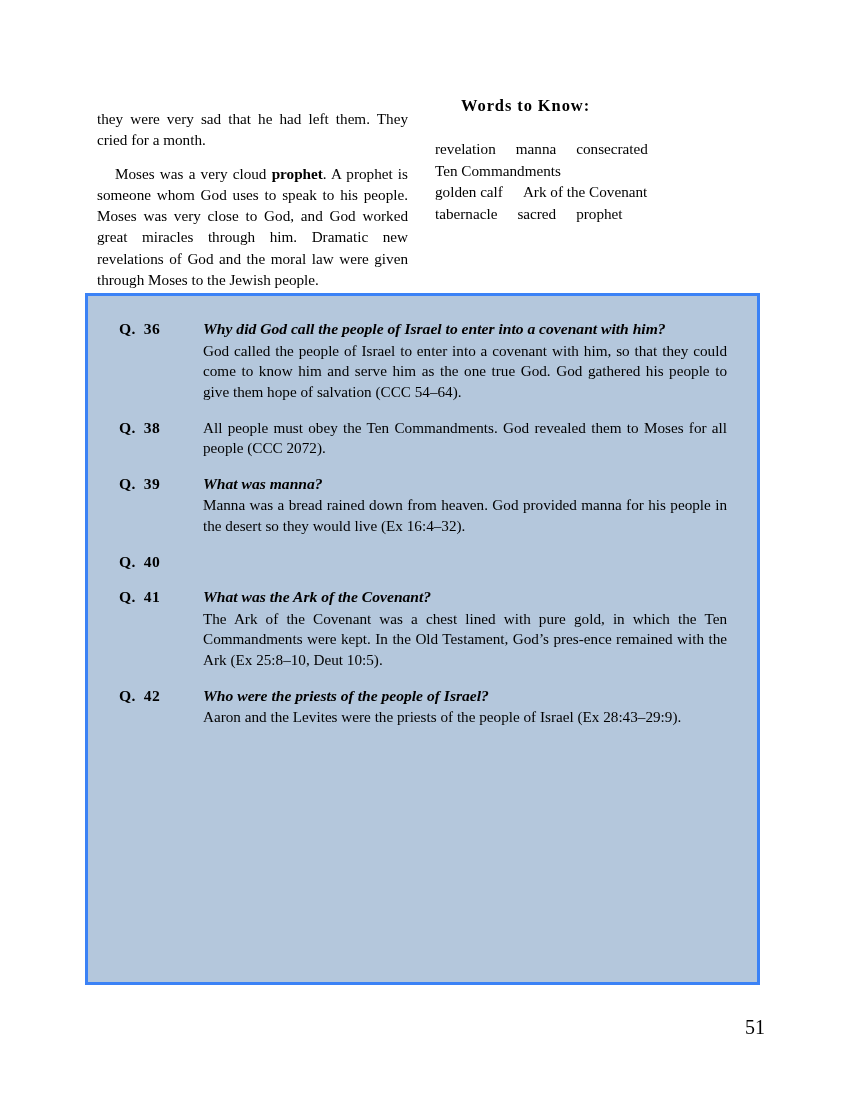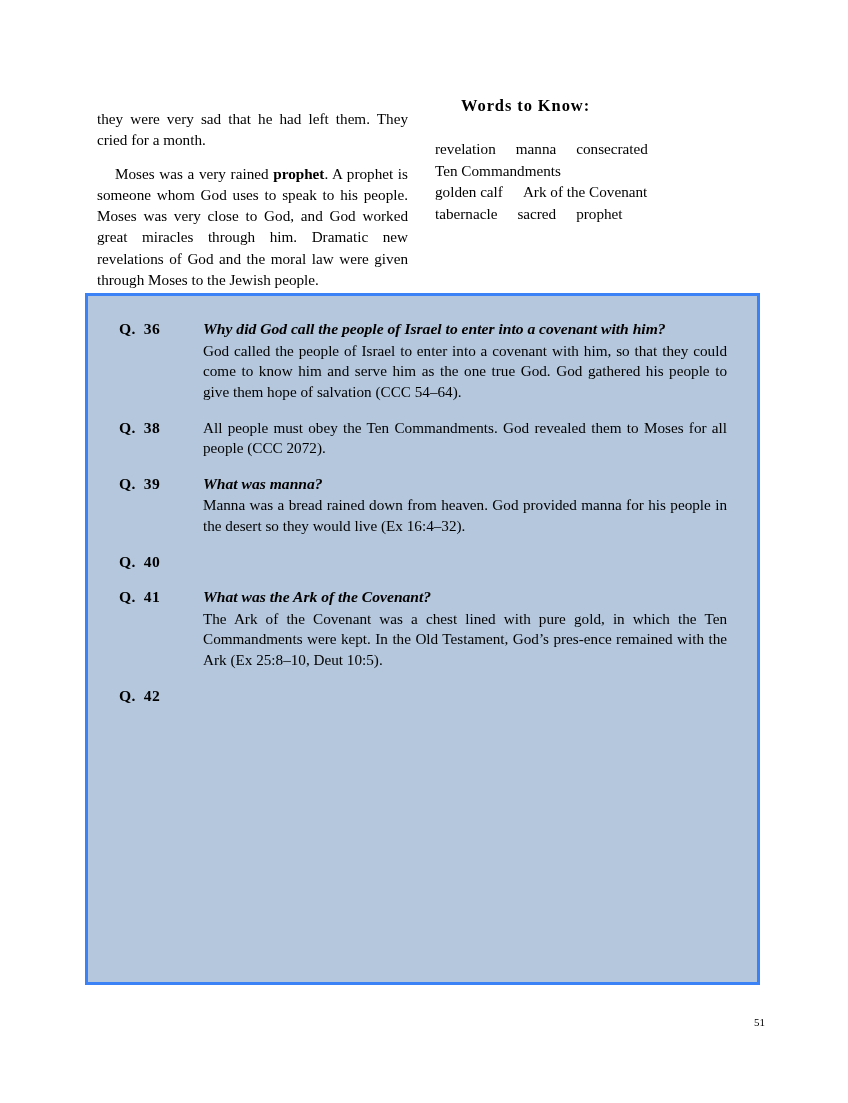--- a/index.html
+++ b/index.html
@@ -136,34 +136,34 @@
     -webkit-hyphens: none;
     hyphens: none;
   }
   .a-text.last-line-left { text-align-last: left; }
 
   
   .page-number {
     position: absolute;
     right: 83px;
     top: 1016px;
-    font-size: 11px;
+    font-size: 20px;
     text-align: right;
   }
 </style>
 </head>
 <body>
 
 <div class="page">
 
   <div class="top-area">
 
     <div class="col-left">
       <p class="body-par">they were very sad that he had left them. They cried for a month.</p>
-      <p class="body-par indented"><span>Moses was a very rained </span><b>prophet</b><span>. A prophet is someone whom God uses to speak to his people. Moses was very close to God, and God worked great miracles through him. Dramatic new revelations of God and the moral law were given through Moses to the Jewish people.</span></p>
+      <p class="body-par indented"><span>Moses was a very cloud </span><b>prophet</b><span>. A prophet is someone whom God uses to speak to his people. Moses was very close to God, and God worked great miracles through him. Dramatic new revelations of God and the moral law were given through Moses to the Jewish people.</span></p>
     </div>
 
     <div class="col-right">
       <div class="wtk-heading">Words to Know:</div>
       <div class="wtk-list">
         <div class="wtk-line"><span>revelation</span><span class="gap"></span><span>manna</span><span class="gap"></span><span>consecrated</span></div>
         <div class="wtk-line"><span>Ten Commandments</span></div>
         <div class="wtk-line"><span>golden calf</span><span class="gap"></span><span>Ark of the Covenant</span></div>
         <div class="wtk-line"><span>tabernacle</span><span class="gap"></span><span>sacred</span><span class="gap"></span><span>prophet</span></div>
       </div>
@@ -207,20 +207,24 @@
       <div class="qa">
         <div class="q-label"><span>Q.</span><span class="qnum">41</span></div>
         <div class="qa-body">
           <p class="q-text">What was the Ark of the Covenant?</p>
           <p class="a-text last-line-left">The Ark of the Covenant was a chest lined with pure gold, in which the Ten Commandments were kept. In the Old Testament, God’s pres-ence remained with the Ark (Ex 25:8–10, Deut 10:5).</p>
         </div>
       </div>
 
       <div class="qa">
         <div class="q-label"><span>Q.</span><span class="qnum">42</span></div>
+        <div class="qa-body">
+          <p class="q-text">Who were the priests of the people of Israel?</p>
+          <p class="a-text">Aaron and the Levites were the priests of the people of Israel (Ex 28:43–29:9).</p>
+        </div>
       </div>
 
     </div>
   </div>
 
   <div class="page-number">51</div>
 
 </div>
 
 </body></html>

